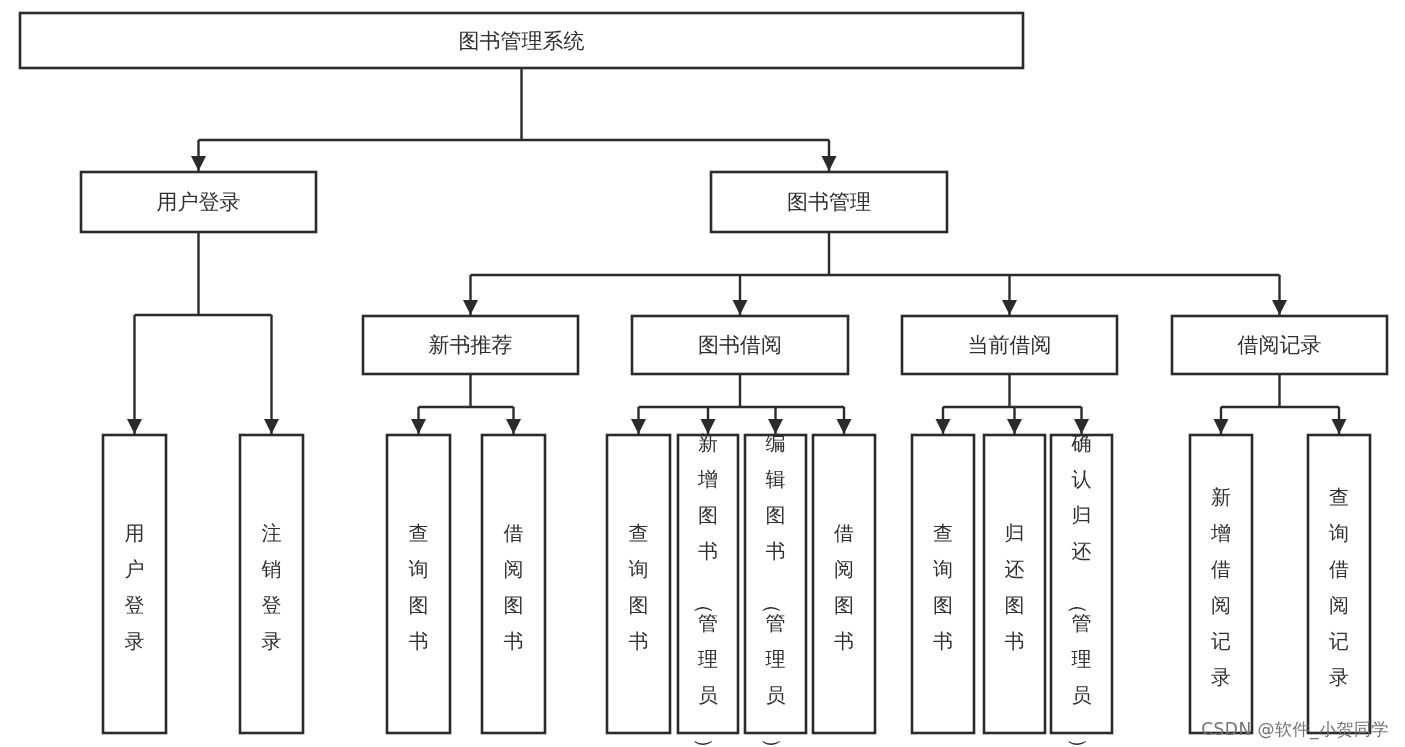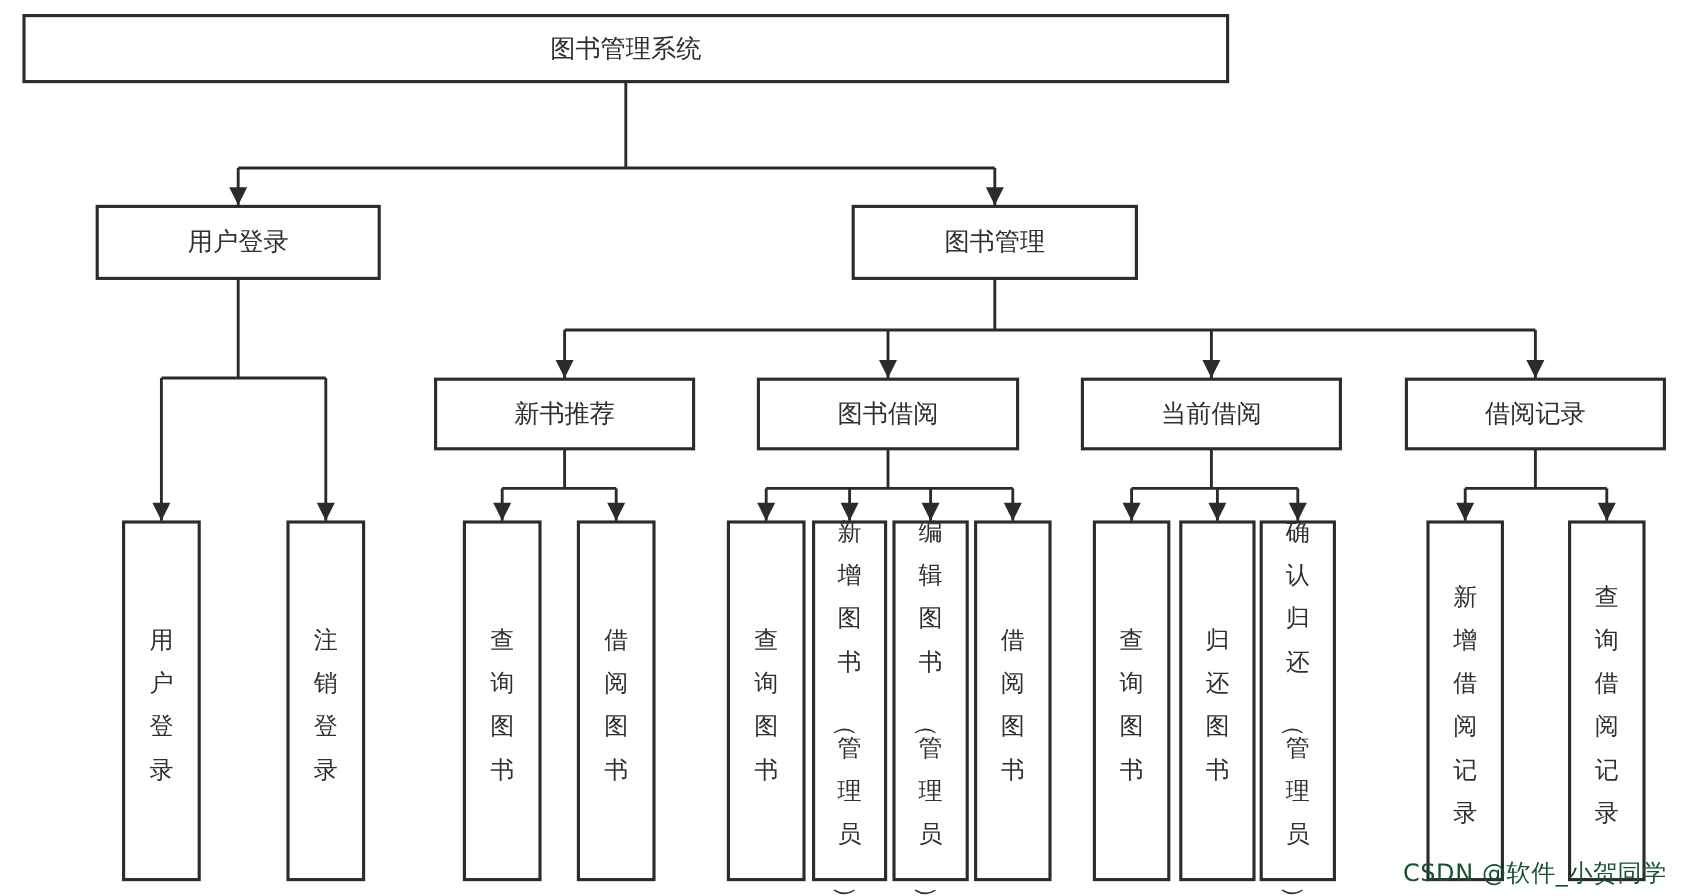--- a/index.html
+++ b/index.html
@@ -52,22 +52,22 @@
   }
   .arrow-head {
     fill: #2b2b2b;
     stroke: none;
   }
   .watermark {
     position: absolute;
     right: 16px;
     bottom: 6px;
     font-family: "DejaVu Sans", "Liberation Sans", sans-serif;
-    font-size: 20px;
-    color: #14532d;
+    font-size: 17px;
+    color: #737373;
     white-space: nowrap;
     letter-spacing: 0.5px;
     user-select: none;
   }
 </style>
 </head>
 <body>
 
 <div id="diagram-root">
 

